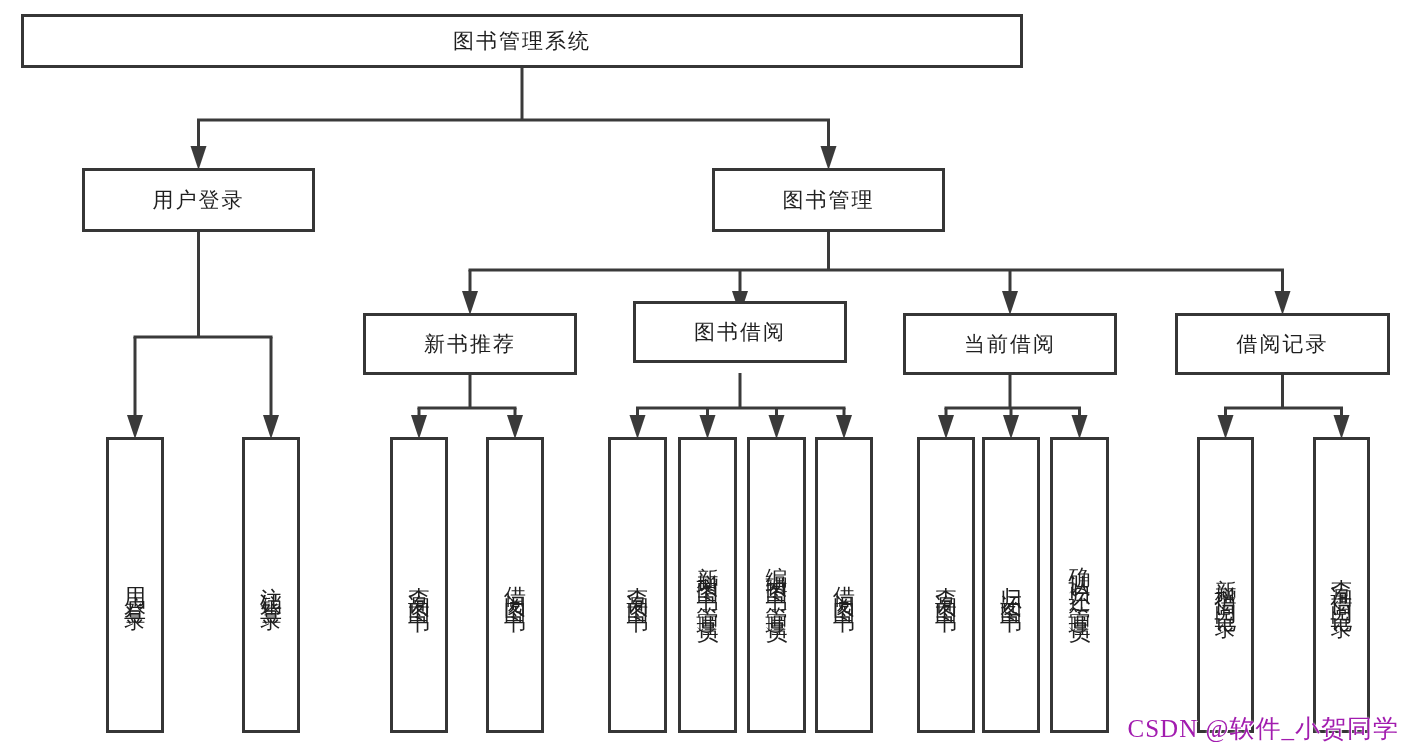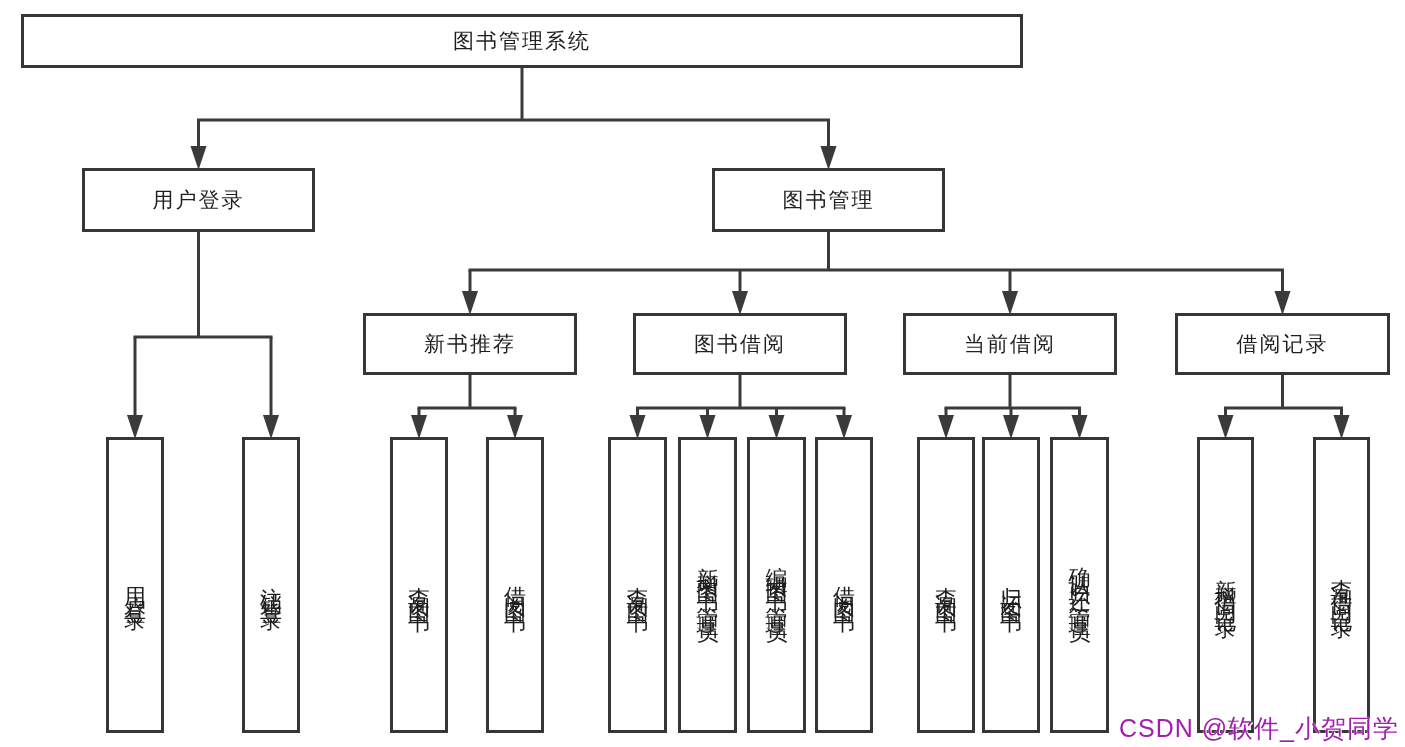--- a/index.html
+++ b/index.html
@@ -1,21 +1,21 @@
 <!DOCTYPE html>
 <html><head>
 <meta charset="utf-8">
 <style>
   html,body{margin:0;padding:0;background:#ffffff;}
   #stage{
     position:relative;
     width:1405px;height:747px;
     background:#ffffff;
     overflow:hidden;
-    font-family:Liberation Sans, sans-serif;
+    font-family:Liberation Serif, serif;
   }
   #edges{position:absolute;left:0;top:0;width:1405px;height:747px;}
   .node{
     position:absolute;
     border:3px solid #363636;
     background:#ffffff;
     box-sizing:border-box;
     display:flex;
     align-items:center;
     justify-content:center;
@@ -121,21 +121,21 @@
       </div>
       <div class="node" style="left: 363px; top: 313px; width: 214px; height: 62px; justify-content: center;">
         <span class="lbl">新书推荐</span>
       </div>
       <div class="node v" style="left: 390px; top: 437px; width: 58px; height: 296px;">
         <span class="lbl">查询图书</span>
       </div>
       <div class="node v" style="left: 486px; top: 437px; width: 58px; height: 296px;">
         <span class="lbl">借阅图书</span>
       </div>
-      <div class="node" style="left: 633px; top: 313px; width: 214px; height: 62px;">
+      <div class="node" style="left: 633px; top: 301px; width: 214px; height: 62px;">
         <span class="lbl">图书借阅</span>
       </div>
       <div class="node v" style="left: 608px; top: 437px; width: 59px; height: 296px;">
         <span class="lbl">查询图书</span>
       </div>
       <div class="node v" style="left: 678px; top: 437px; width: 59px; height: 296px;">
         <span class="lbl">新增图书（管理员）</span>
       </div>
       <div class="node v" style="left: 747px; top: 437px; width: 59px; height: 296px;">
         <span class="lbl">编辑图书（管理员）</span>

